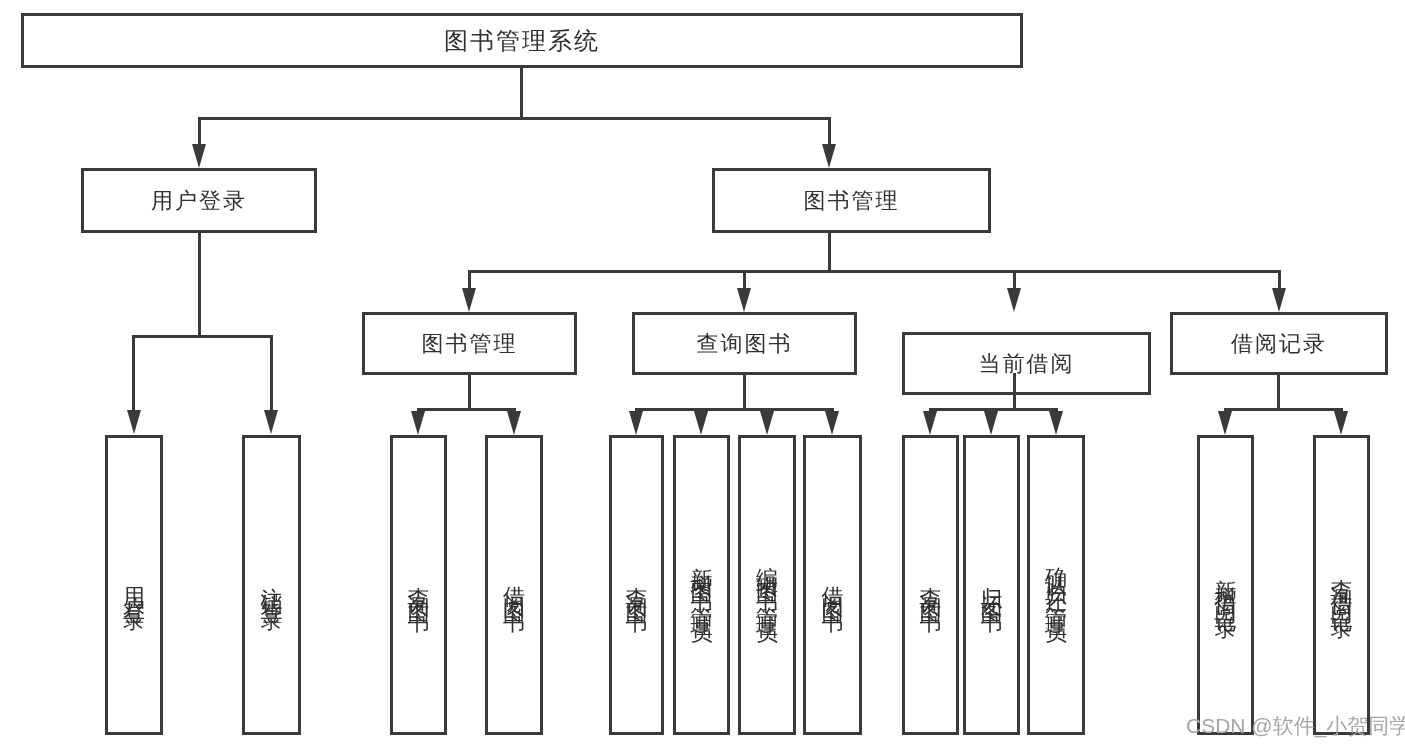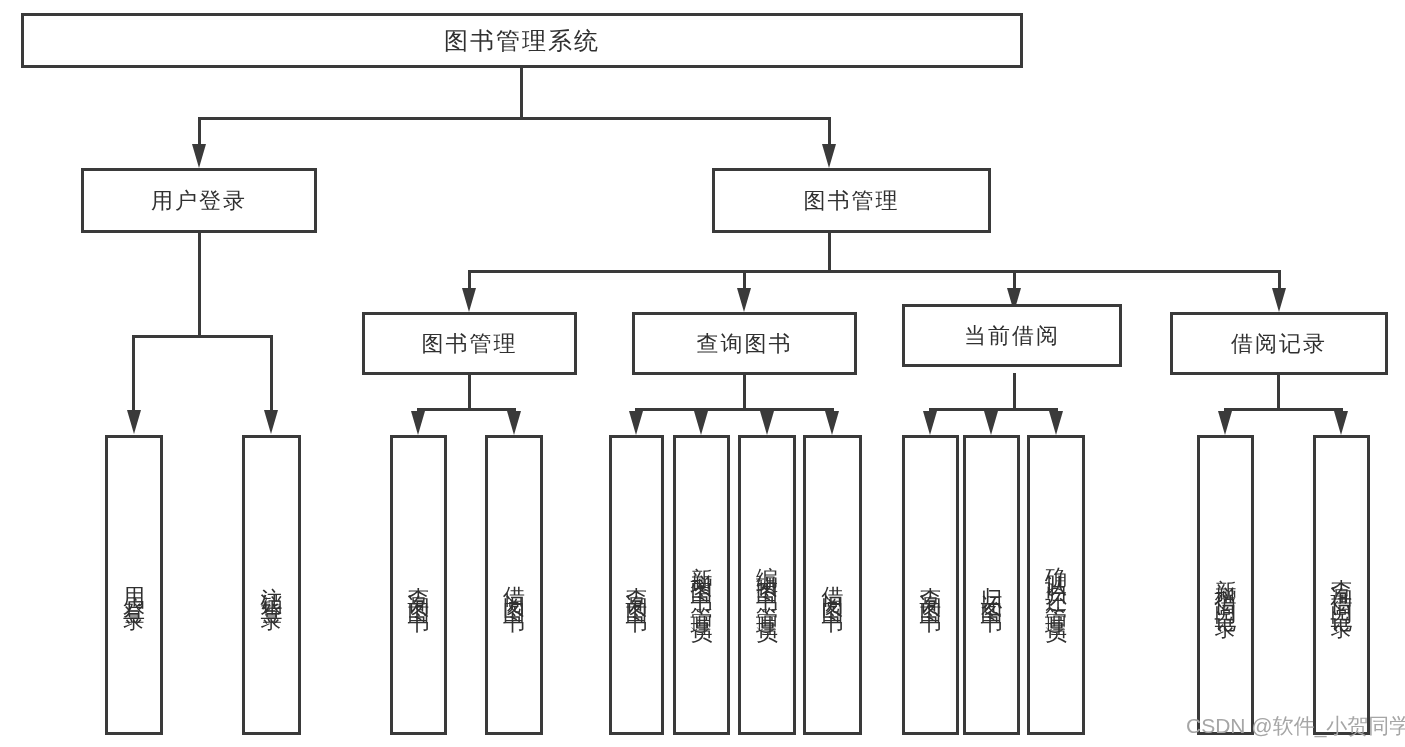--- a/index.html
+++ b/index.html
@@ -94,21 +94,21 @@
   <div class="tri" style="left:1007px;top:288px"></div>
   <div class="vline" style="left:1278px;top:272px;height:18px"></div>
   <div class="tri" style="left:1272px;top:288px"></div>
 
   <div class="node" style="left:362px;top:312px;width:215px;height:63px">
     <span class="h-label">图书管理</span>
   </div>
   <div class="node" style="left:632px;top:312px;width:225px;height:63px">
     <span class="h-label">查询图书</span>
   </div>
-  <div class="node" style="left:902px;top:304px;width:220px;height:63px">
+  <div class="node" style="left:902px;top:332px;width:249px;height:63px">
     <span class="h-label">当前借阅</span>
   </div>
   <div class="node" style="left:1170px;top:312px;width:218px;height:63px">
     <span class="h-label">借阅记录</span>
   </div>
 
   <div class="vline" style="left:468px;top:373px;height:37px"></div>
   <div class="hline" style="left:417px;top:408px;width:99px"></div>
   <div class="vline" style="left:417px;top:410px;height:4px"></div>
   <div class="tri" style="left:411px;top:411px"></div>

